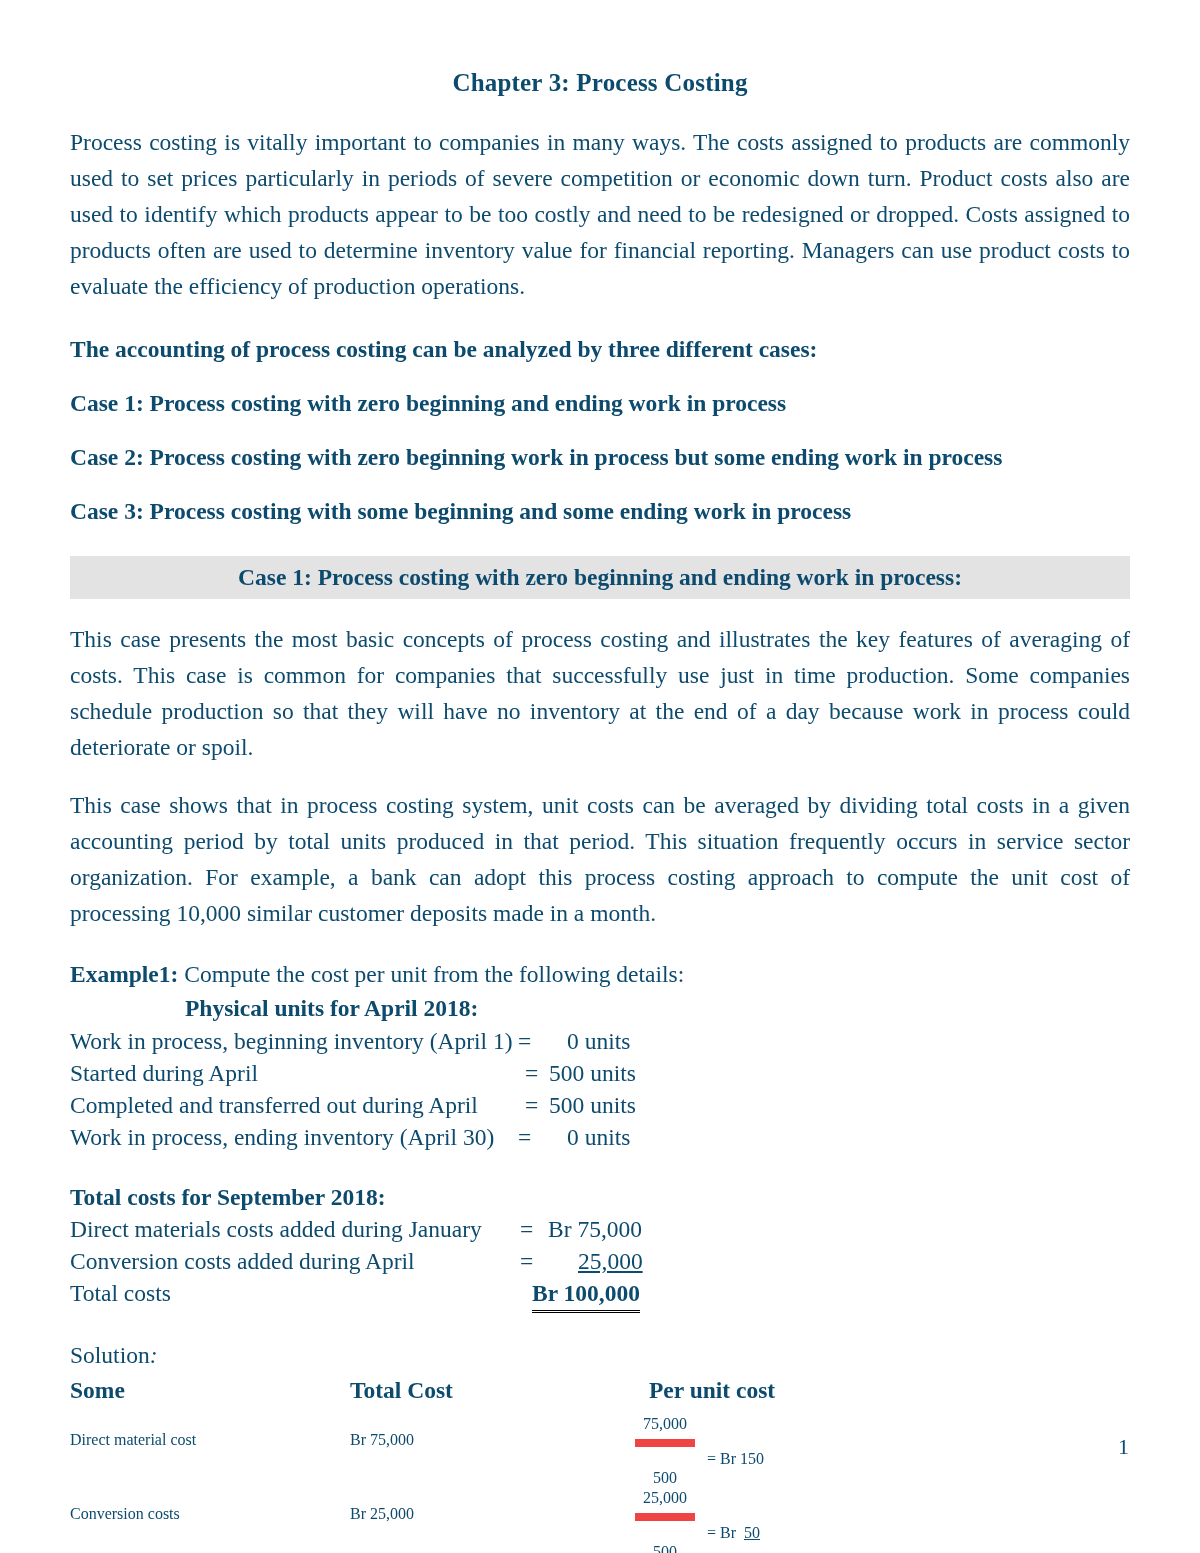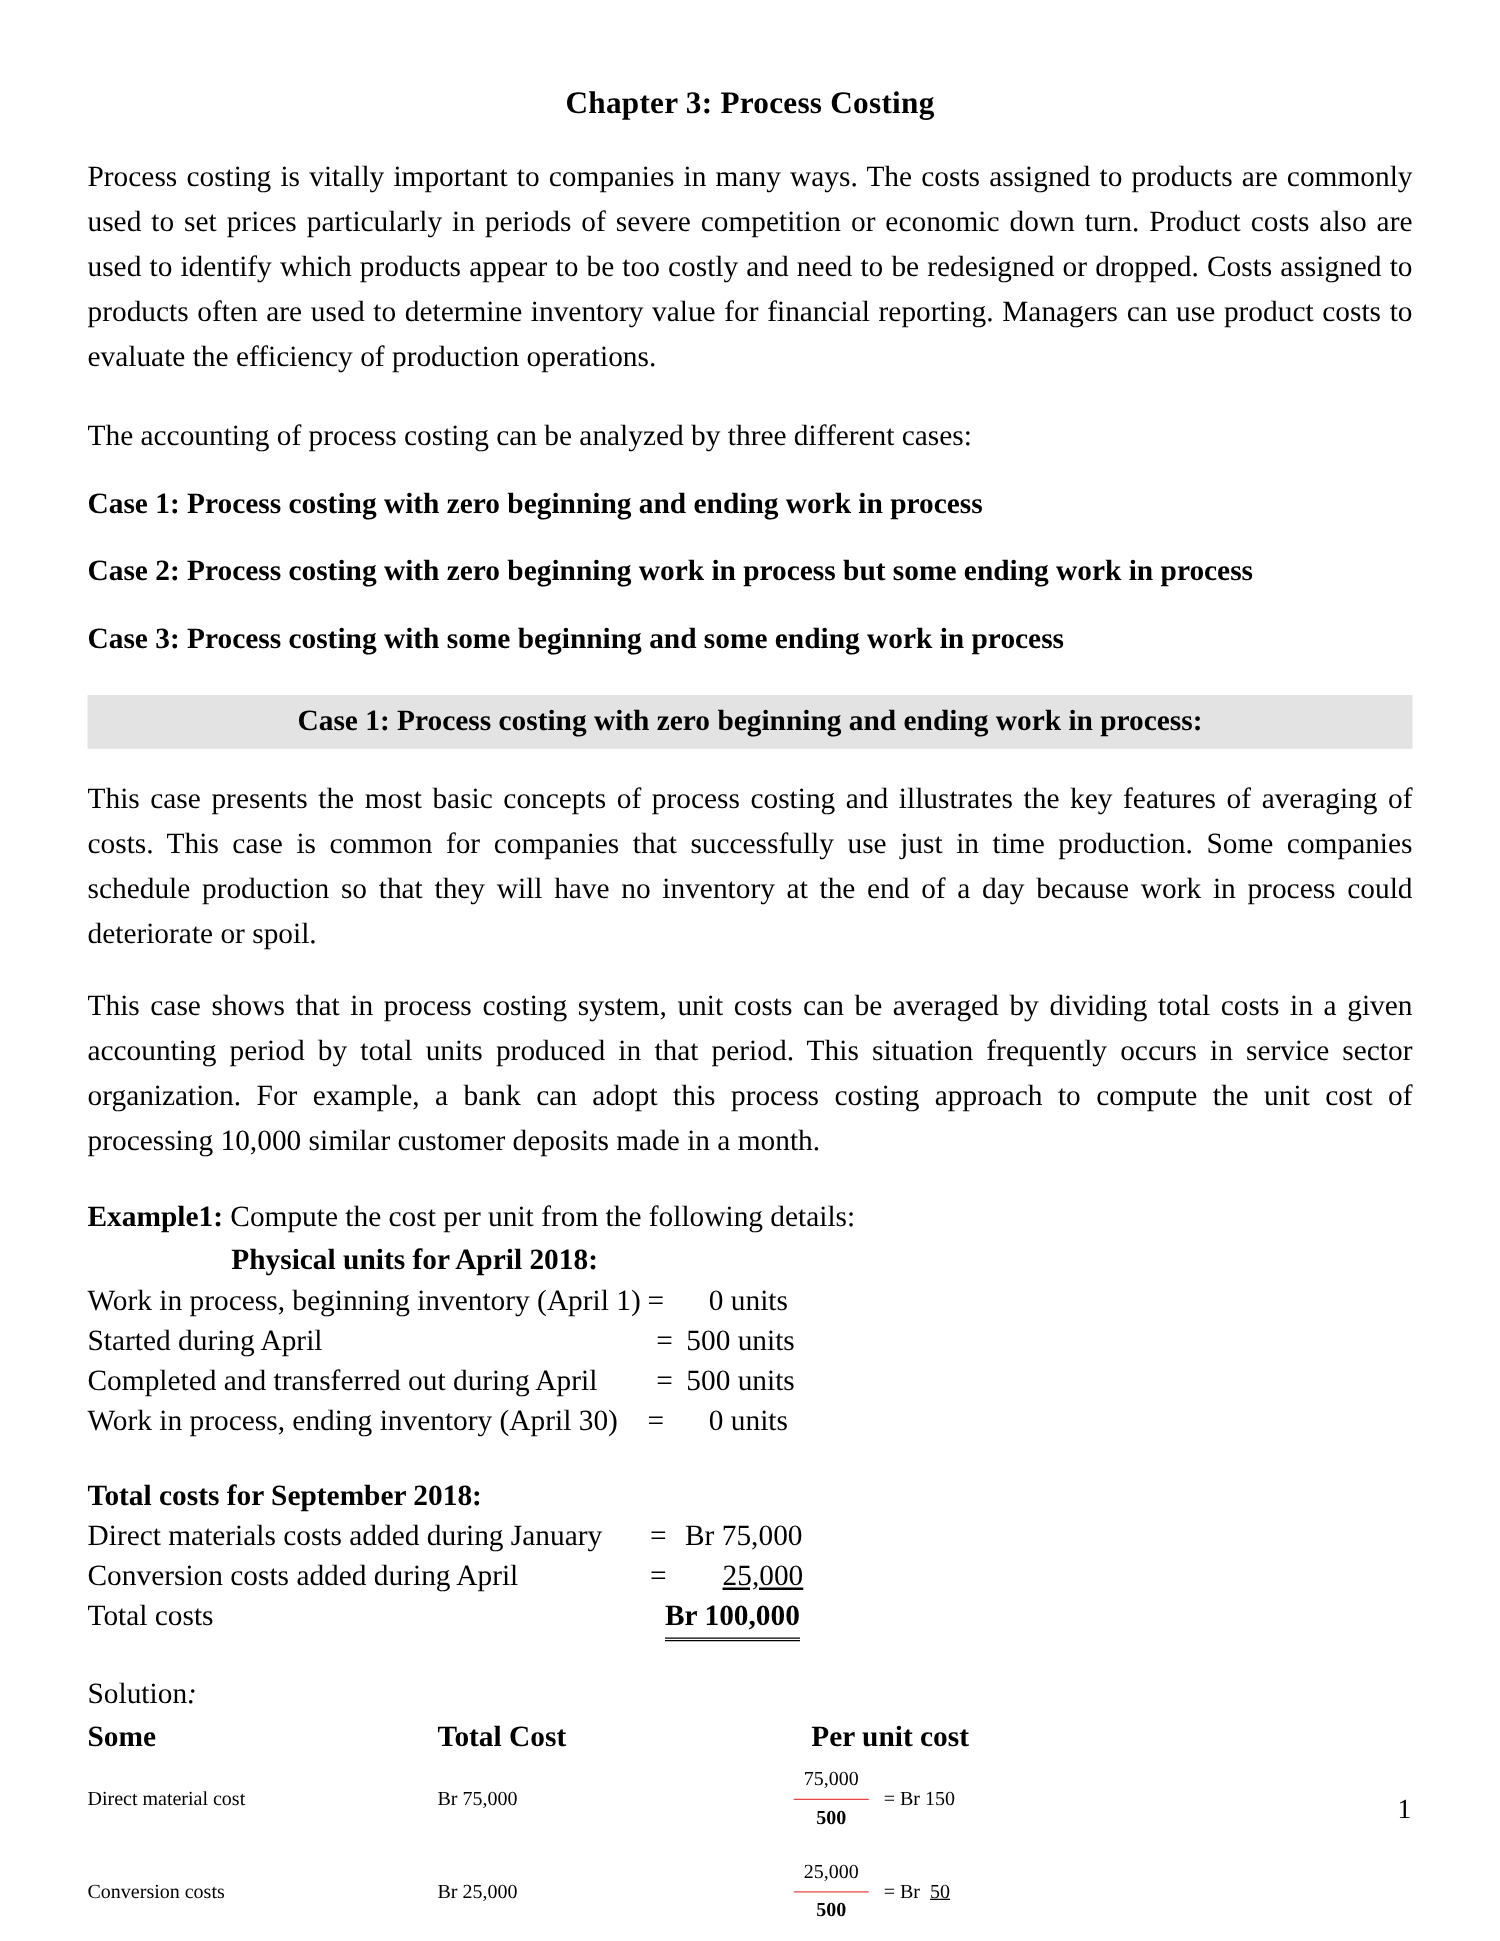--- a/index.html
+++ b/index.html
@@ -6,21 +6,21 @@
     margin: 0;
     padding: 0;
     background: #ffffff;
   }
   .page {
     position: relative;
     width: 1200px;
     height: 1553px;
     background: #ffffff;
     font-family: "Liberation Serif", "DejaVu Serif", serif;
-    color: #000000;
+    color: #0c4a6e;
     overflow: hidden;
   }
   .content {
     position: absolute;
     left: 70px;
     top: 0;
     width: 1060px;
   }
 
   
@@ -38,21 +38,21 @@
     text-align: justify;
     text-justify: inter-word;
     font-size: 23.5px;
     line-height: 36px;
     margin-top: 22px;
   }
   .para.first { margin-top: 26px; }
 
   
   .bold-line {
-    font-weight: normal;
+    font-weight: bold;
     font-size: 23.5px;
     line-height: 30px;
     margin-top: 30px;
   }
   .case-line {
     font-weight: bold;
     font-size: 23.5px;
     line-height: 30px;
     margin-top: 24px;
   }
@@ -173,23 +173,22 @@
   }
   .frac {
     display: inline-block;
     text-align: center;
     vertical-align: middle;
     line-height: 30px;
   }
   .frac .num { display: block; padding: 0 8px; }
   .frac .den {
     display: block;
-    border-top: 1px solid #ef4444;
-    padding: 0 8px;
-    font-weight: bold;
+    border-top: 8px solid #ef4444;
+    padding: 16px 8px;
   }
   .unit-eq { margin-left: 12px; }
 
   
   .page-number {
     position: absolute;
     left: 1118px;
     top: 1434px;
     font-size: 22px;
   }

